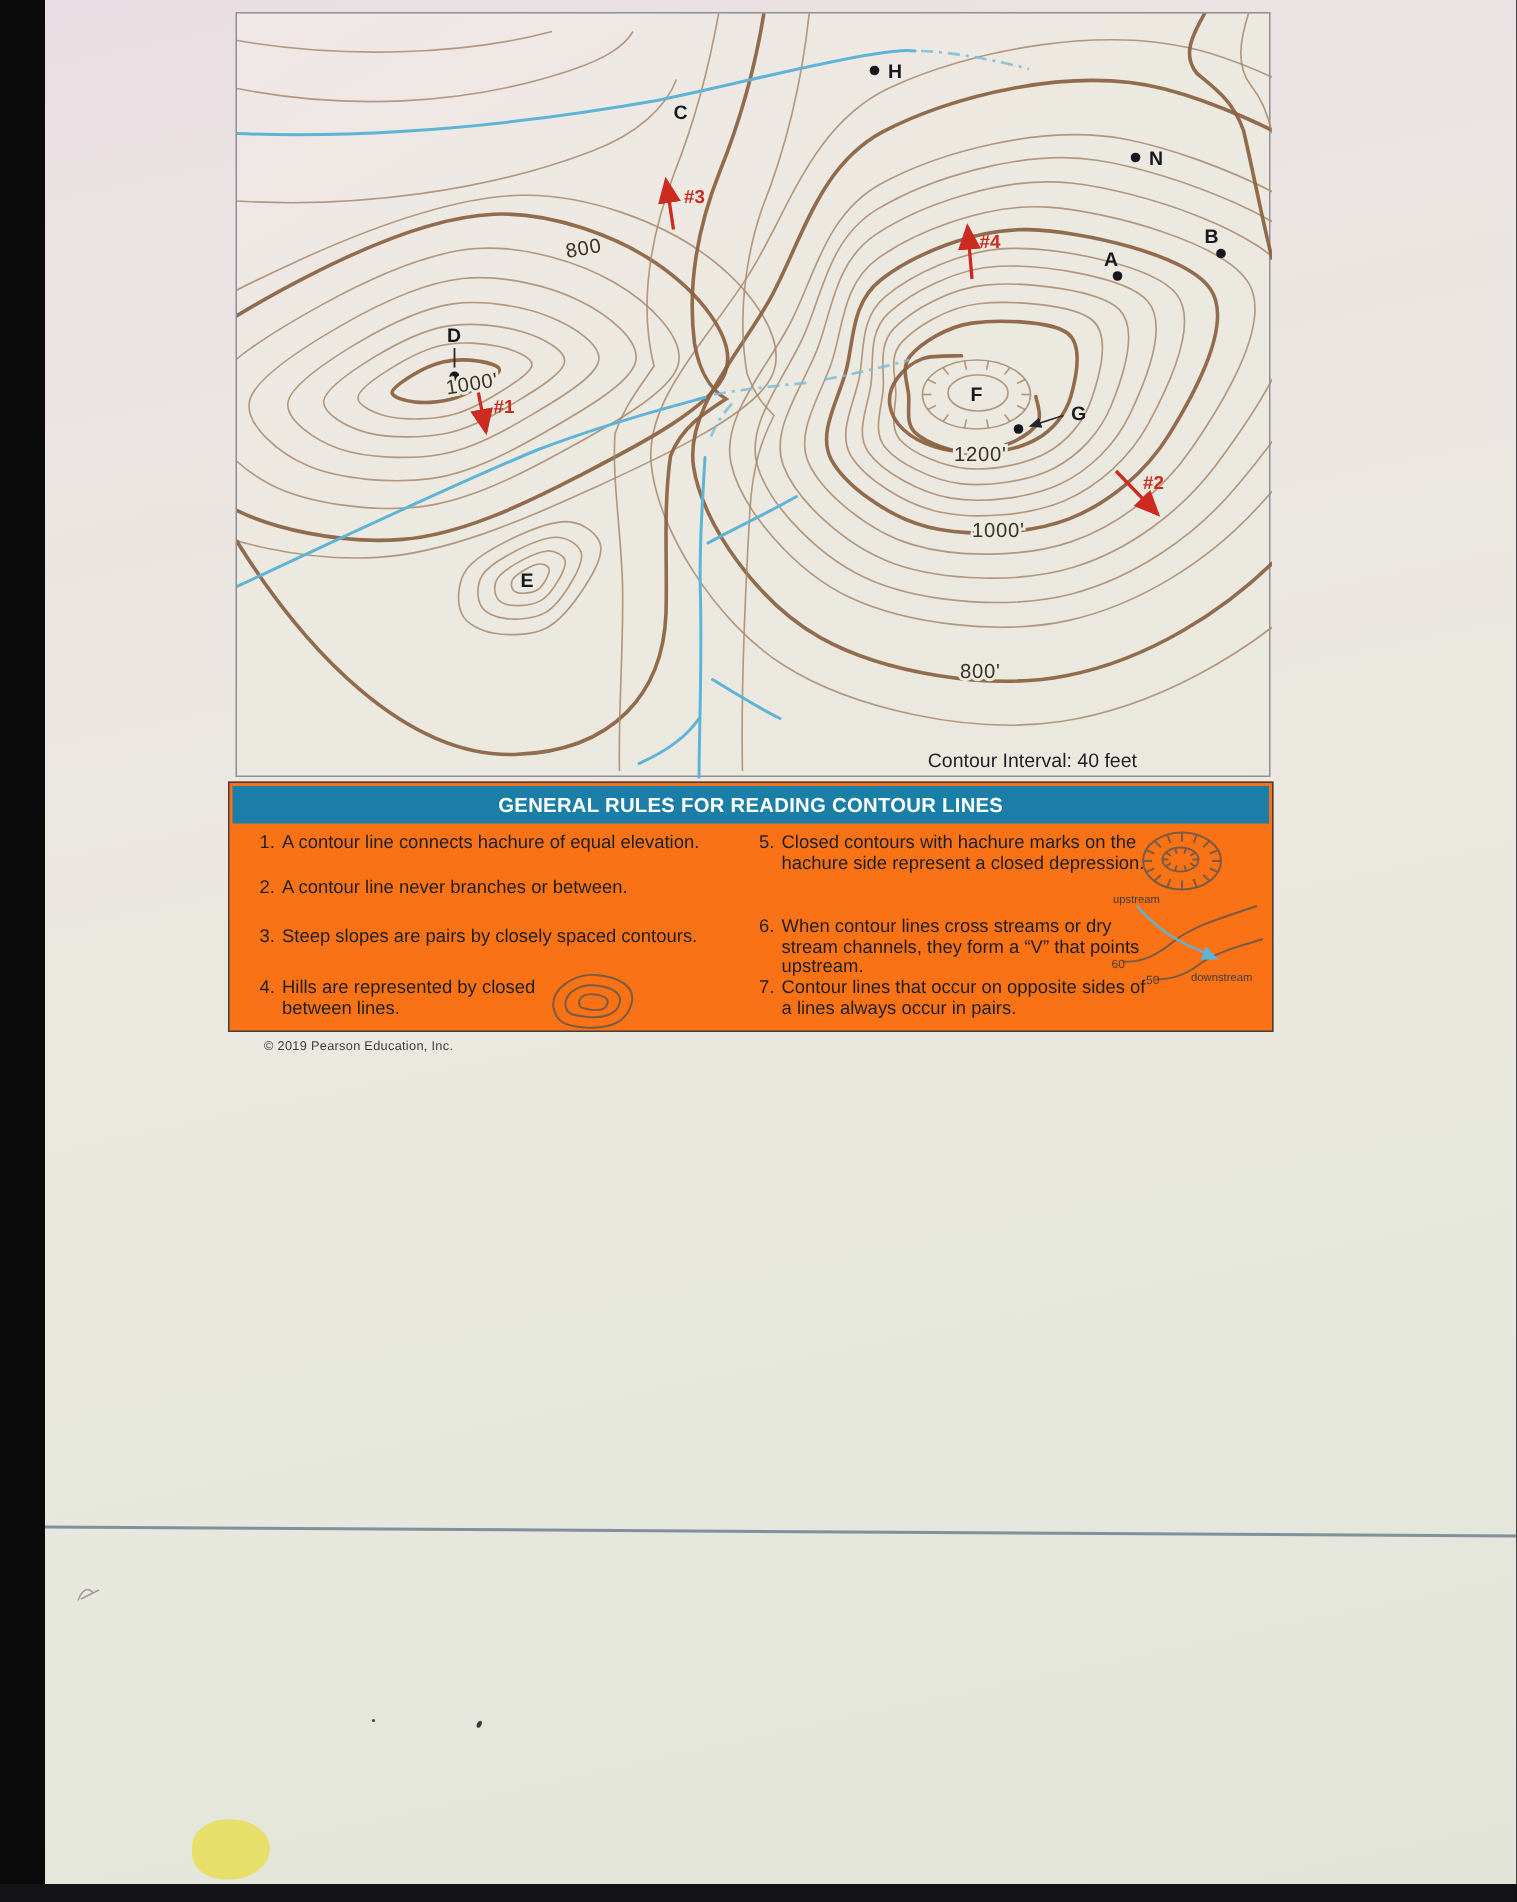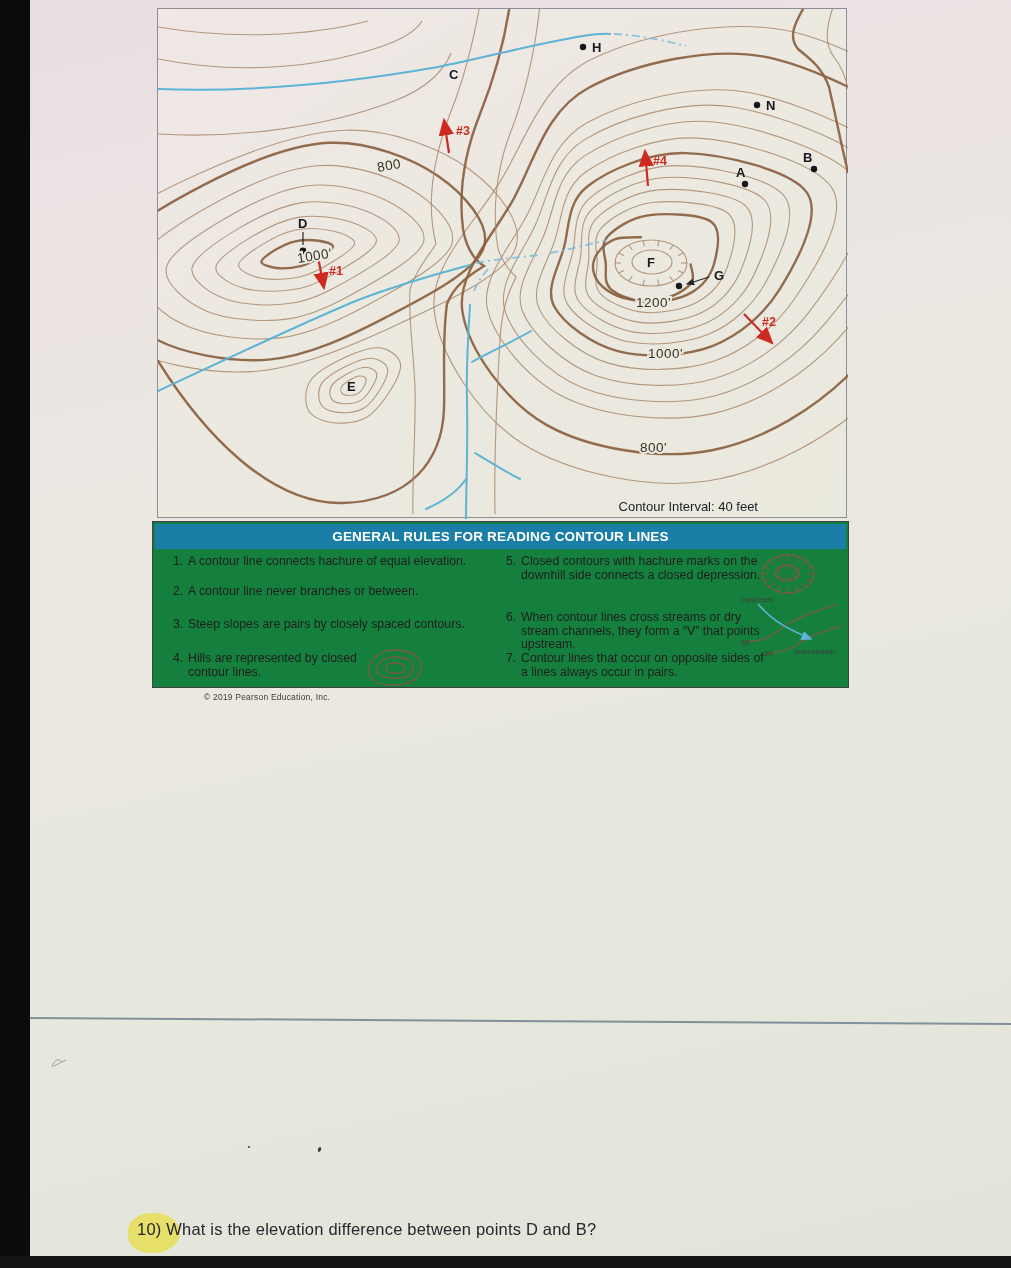--- a/index.html
+++ b/index.html
@@ -17,33 +17,33 @@
   .stream-dash{stroke:#7bbdd8;stroke-width:1.8;fill:none;stroke-dasharray:8 4 2 4;opacity:.85;}
   .map-letter{font-family:"Liberation Sans",sans-serif;font-size:13px;font-weight:bold;fill:#17171d;}
   .c-label{font-family:"Liberation Sans",sans-serif;font-size:13.5px;fill:#3a3028;letter-spacing:.5px;
            paint-order:stroke;stroke:#ece9df;stroke-width:4px;}
   .red-label{font-family:"Liberation Sans",sans-serif;font-size:12.5px;font-weight:bold;fill:#cd2a20;}
   .red-line{stroke:#cd2a20;stroke-width:2.2;fill:none;}
   .ci-label{font-family:"Liberation Sans",sans-serif;font-size:13px;fill:#1d1d24;}
   .leader{stroke:#26262c;stroke-width:1.2;fill:none;}
 
   .rules-box{position:absolute;left:152px;top:521px;width:697px;height:167px;
-             border:1.6px solid #3f3f45;background:#15803d;box-sizing:border-box;}
+             border:1.6px solid #3f3f45;background:#f97316;box-sizing:border-box;}
   .rules-header{position:absolute;left:2px;right:2px;top:2px;height:25px;background:#1b7ea7;
              color:#ffffff;font-weight:bold;font-size:13.5px;letter-spacing:.2px;
              display:flex;align-items:center;justify-content:center;}
   .rule{position:absolute;font-size:12.3px;color:#1e1e1e;line-height:13.5px;padding-left:15px;}
   .rnum{position:absolute;left:0;top:0;}
   .legend-icon{position:absolute;}
   .licon-stroke{stroke:#7a5a43;stroke-width:1.3;fill:none;}
   .licon-label{font-family:"Liberation Sans",sans-serif;font-size:7.5px;fill:#3b3b3b;}
   .licon-num{font-family:"Liberation Sans",sans-serif;font-size:8px;fill:#4a3b30;}
   .licon-stream{stroke:#5db4d6;stroke-width:1.6;fill:none;}
 
-  .copyright{position:absolute;left:168px;top:692px;font-size:8.5px;color:#3c3c3c;letter-spacing:.2px;padding-left:36px;}
+  .copyright{position:absolute;left:140px;top:692px;font-size:8.5px;color:#3c3c3c;letter-spacing:.2px;padding-left:36px;}
   .divider{position:absolute;left:30px;top:1017px;width:981px;height:2px;background:#70808e;
            transform:rotate(0.35deg);transform-origin:left center;opacity:.85;}
   .question{position:absolute;left:137px;top:1220px;height:30px;}
   .q-highlight{position:absolute;left:-9px;top:-7px;width:52px;height:40px;background:#e6df4e;
            border-radius:48% 52% 55% 45%;opacity:.8;}
   .q-line{position:relative;font-size:16.5px;color:#26262e;letter-spacing:.2px;white-space:nowrap;}
   .speck{position:absolute;background:#3a3a40;border-radius:50%;}
   .scribble{position:absolute;left:50px;top:1055px;}
   .bottom-bar{position:absolute;left:0;top:1256px;width:1011px;height:12px;background:#131316;}
 </style>
@@ -188,25 +188,25 @@
   <div class="rule" style="left:20px;top:63px;width:310px;">
     <span class="rnum">2.</span>
     <span>A contour line never branches or between.</span>
   </div>
   <div class="rule" style="left:20px;top:96px;width:310px;">
     <span class="rnum">3.</span>
     <span>Steep slopes are pairs by closely spaced contours.</span>
   </div>
   <div class="rule" style="left:20px;top:130px;width:186px;">
     <span class="rnum">4.</span>
-    <span>Hills are represented by closed contour lines.</span>
+    <span>Hills are represented by closed between lines.</span>
   </div>
   <div class="rule" style="left:353px;top:33px;width:258px;">
     <span class="rnum">5.</span>
-    <span>Closed contours with hachure marks on the downhill side connects a closed depression.</span>
+    <span>Closed contours with hachure marks on the hachure side represent a closed depression.</span>
   </div>
   <div class="rule" style="left:353px;top:89px;width:245px;">
     <span class="rnum">6.</span>
     <span>When contour lines cross streams or dry stream channels, they form a “V” that points upstream.</span>
   </div>
   <div class="rule" style="left:353px;top:130px;width:250px;">
     <span class="rnum">7.</span>
     <span>Contour lines that occur on opposite sides of a lines always occur in pairs.</span>
   </div>
 
@@ -270,19 +270,15 @@
 <div class="divider"></div>
 
 <svg class="scribble" width="20" height="16" viewBox="0 0 20 16">
   <path d="M2,12 C5,4 9,3 12,7 M4,11 L16,5" stroke="#a39aa0" stroke-width="1" fill="none"></path>
 </svg>
 <div class="speck" style="left:318px;top:1147px;width:3px;height:5px;transform:rotate(25deg);"></div>
 <div class="speck" style="left:248px;top:1146px;width:2px;height:2px;"></div>
 
 <div class="question">
   <span class="q-highlight"></span>
-  <span class="q-line">
-    <span>10)</span>
-    <span>What is the elevation difference between points D and B?</span>
-  </span>
 </div>
 
 <div class="bottom-bar"></div>
 
 </body></html>

